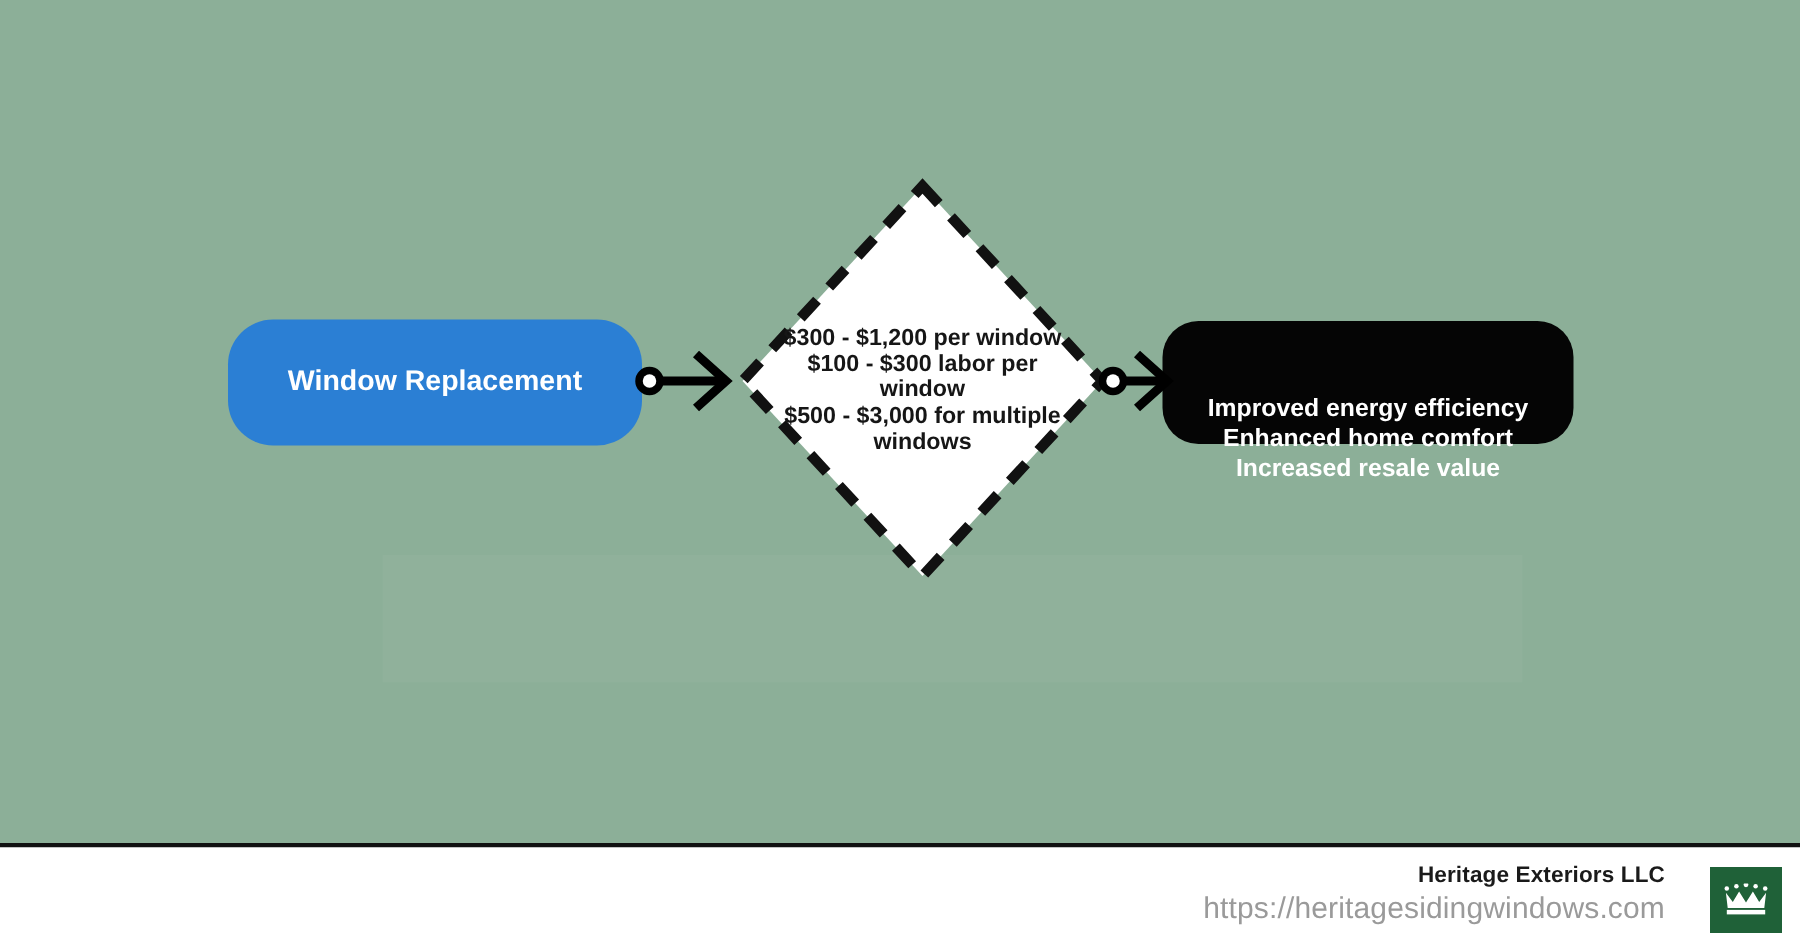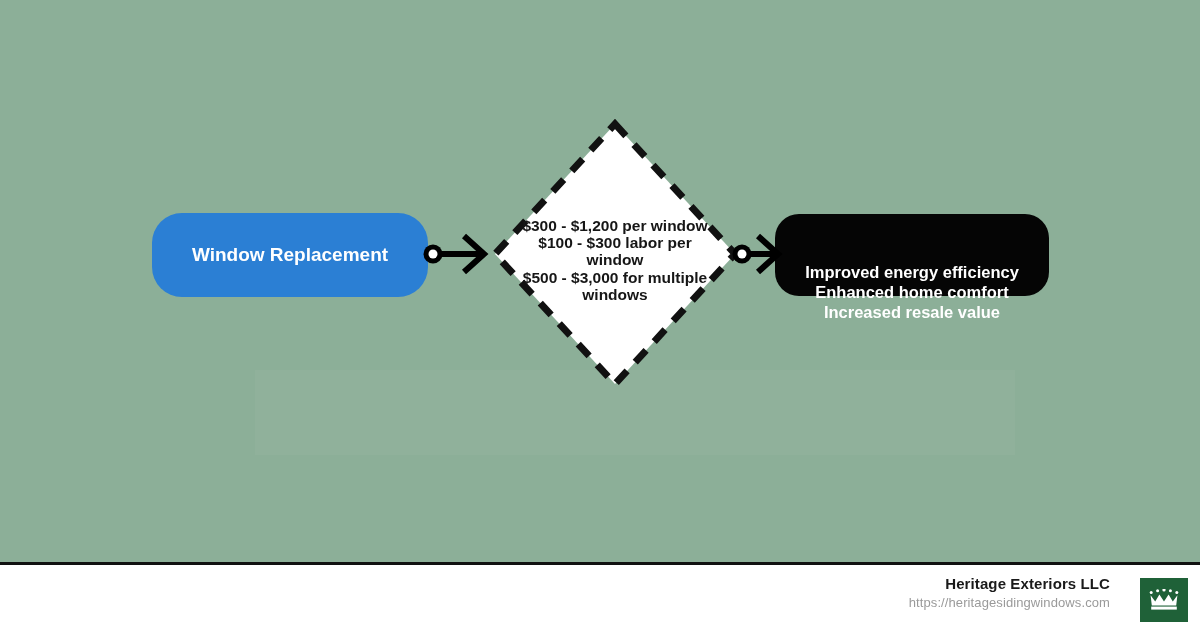--- a/index.html
+++ b/index.html
@@ -107,21 +107,21 @@
     top: 10px;
     text-align: right;
   }
   #footer-company {
     font-size: 15px;
     font-weight: bold;
     color: #1a1a1a;
     letter-spacing: 0.1px;
   }
   #footer-url {
-    font-size: 13px;
+    font-size: 20px;
     color: #9a9a9a;
     margin-top: 3px;
     letter-spacing: 0.1px;
   }
   #footer-logo {
     position: absolute;
     left: 1140px;
     top: 578px;
     width: 48px;
     height: 44px;

